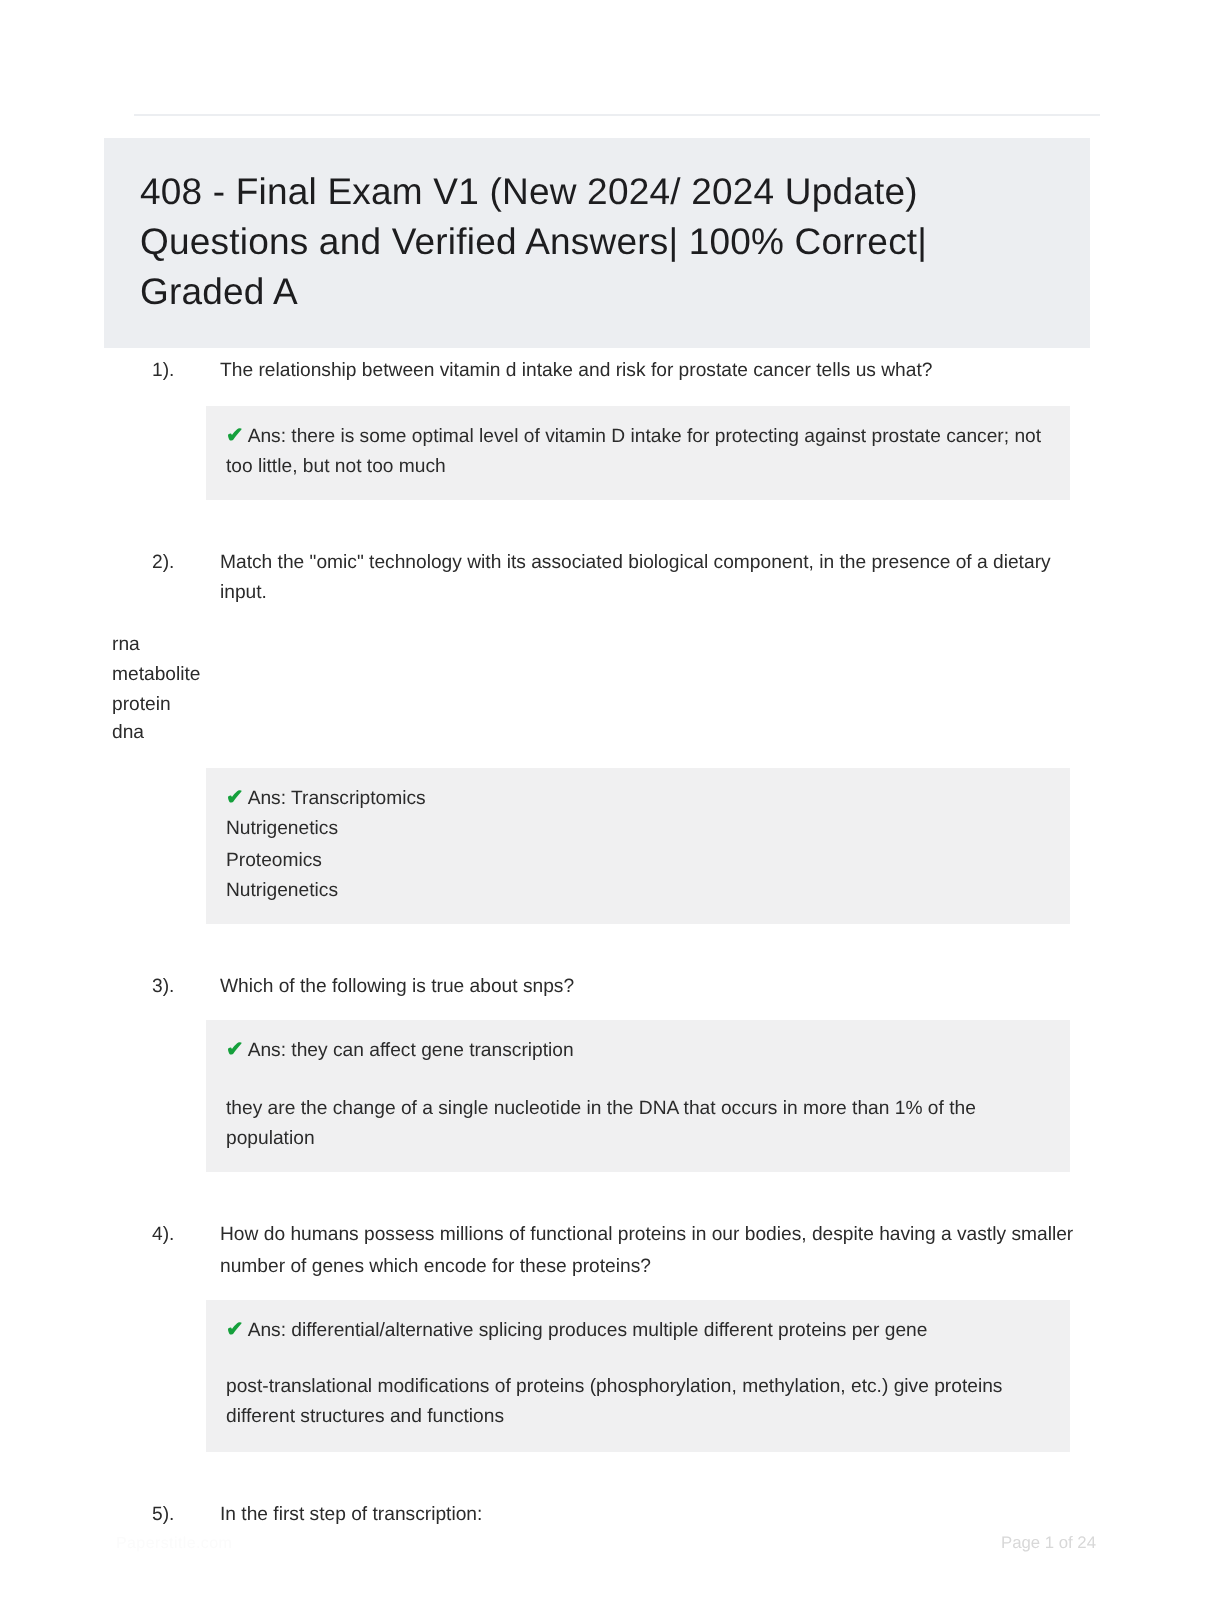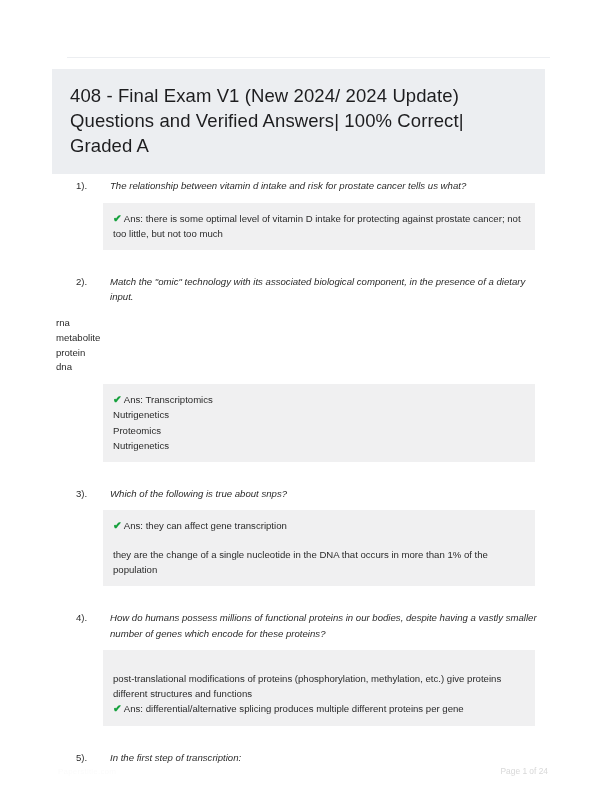--- a/index.html
+++ b/index.html
@@ -78,21 +78,20 @@
     font-size: 9.6px;
     line-height: 15.5px;
     color: #2b2b2b;
     text-align: left;
   }
   .qtext {
     font-size: 9.6px;
     line-height: 15.5px;
     color: #2b2b2b;
     white-space: pre-wrap;
-    font-style: italic;
   }
 
   .sublist {
     margin-left: 56px;
     margin-top: 11px;
     font-size: 9.6px;
     line-height: 14.8px;
     color: #2b2b2b;
   }
   .sublist div { white-space: pre-wrap; }
@@ -198,22 +197,22 @@
           <div class="ansline extra">they are the change of a single nucleotide in the DNA that occurs in more than 1% of the population</div>
         </div>
         <div class="spacer-q"></div>
       </div>
       <div class="qblock">
         <div class="qrow">
           <div class="qnum">4).</div>
           <div class="qtext">How do humans possess millions of functional proteins in our bodies, despite having a vastly smaller number of genes which encode for these proteins?</div>
         </div>
         <div class="ansbox">
+          <div class="ansline"><span class="check">✔</span><span>Ans: differential/alternative splicing produces multiple different proteins per gene</span></div>
           <div class="ansline extra">post-translational modifications of proteins (phosphorylation, methylation, etc.) give proteins different structures and functions</div>
-          <div class="ansline"><span class="check">✔</span><span>Ans: differential/alternative splicing produces multiple different proteins per gene</span></div>
         </div>
         <div class="spacer-q"></div>
       </div>
       <div class="qblock">
         <div class="qrow">
           <div class="qnum">5).</div>
           <div class="qtext">In the first step of transcription:</div>
         </div>
         <div class="spacer-q"></div>
       </div>

